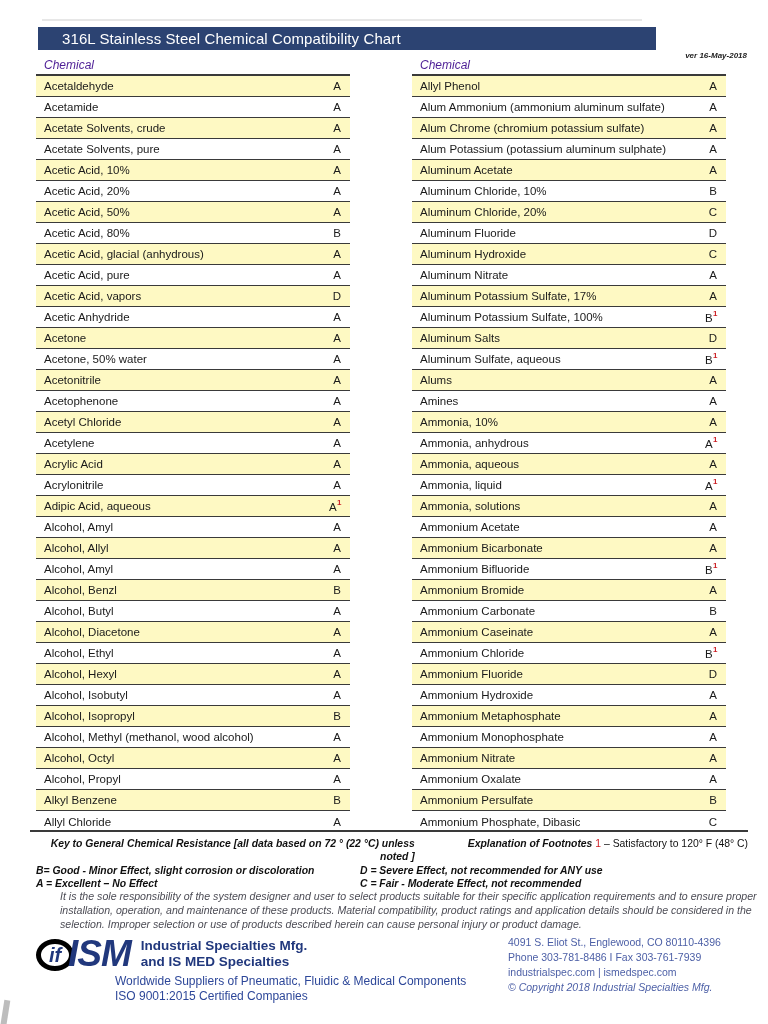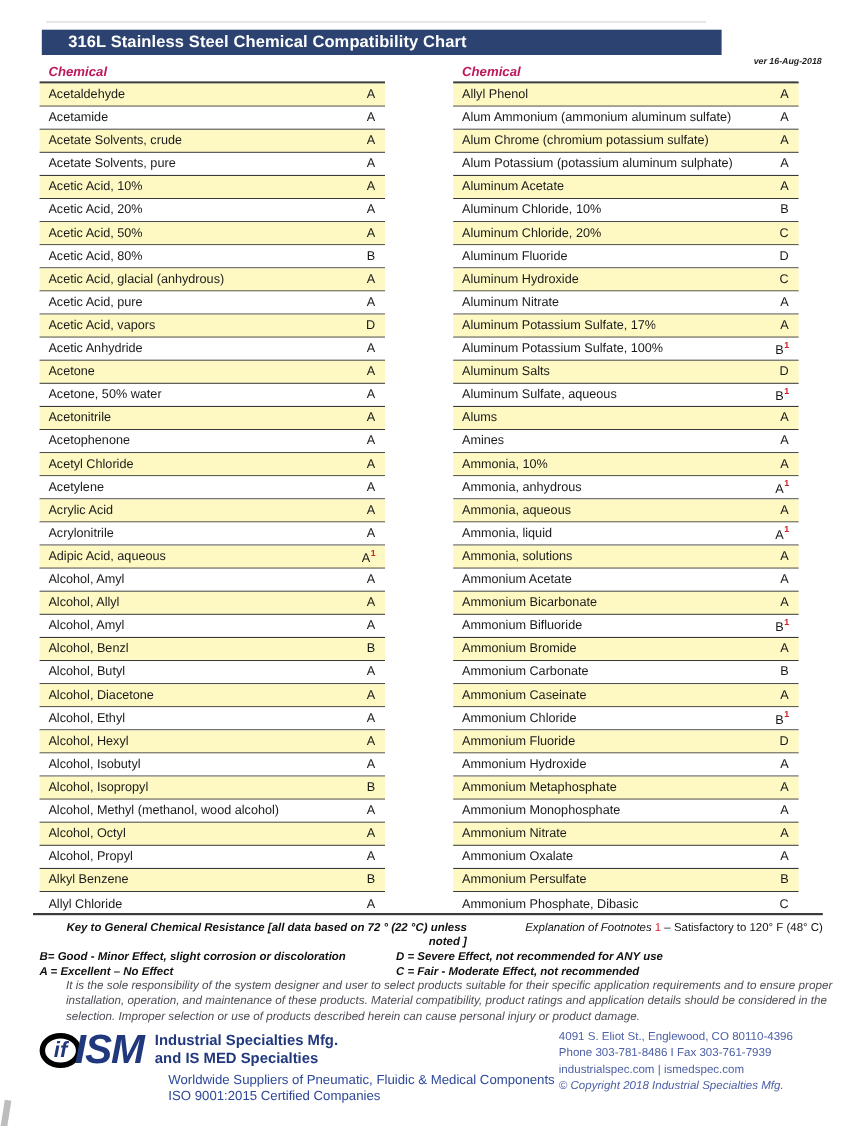--- a/index.html
+++ b/index.html
@@ -11,33 +11,33 @@
     position:relative;
     overflow:hidden;
   }
   .scan-streak {
     position:absolute; top:19px; left:42px; width:600px; height:2px;
     background:#e7e7e7;
   }
   .title-bar {
     position:absolute; top:27px; left:38px; width:618px; height:23px;
     background:#2c4372; color:#fff;
-    font-size:15px; font-weight:bold; line-height:23px;
+    font-size:15px; font-weight:normal; line-height:23px;
     padding-left:24px; letter-spacing:0.1px;
   }
   .version {
     position:absolute; top:51px; right:21px;
     font-size:8px; font-weight:bold; font-style:italic; color:#1c1c1c;
   }
   .table-col { position:absolute; top:58px; width:314px; }
   .table-col.left { left:36px; }
   .table-col.right { left:412px; }
   .col-header {
-    font-size:12px; font-weight:bold; font-style:italic;
-    padding-left:8px; height:16px; color:#be185d;
+    font-size:12px; font-weight:normal; font-style:italic;
+    padding-left:8px; height:16px; color:#4c1d95;
   }
   .rows { border-top:2px solid #3a3a3a; }
   .row {
     height:21px; display:flex; justify-content:space-between; align-items:center;
     padding:0 9px 0 8px; border-bottom:1px solid #3a3a3a;
     font-size:11.5px; color:#1a1a1a; background:#fff;
   }
   .row.shaded { background:#fef9c3; }
   .row:last-child { border-bottom:none; }
   .chem { white-space:nowrap; overflow:hidden; }
@@ -50,21 +50,21 @@
     position:absolute; top:830px; left:30px; width:718px; height:2px;
     background:#3a3a3a;
   }
   .key-section {
     position:absolute; top:837px; left:36px; width:712px;
     font-size:10.4px; line-height:13.4px; color:#101010;
   }
   .key-line1 { display:flex; }
   .key-title { font-weight:bold; font-style:italic;text-align:right; }
   .fn-expl { margin-left:26px; white-space:nowrap; }
-  .fn-expl .lbl { font-weight:normal; font-style:italic;margin-left:27px; }
+  .fn-expl .lbl { font-weight:bold; font-style:italic;margin-left:27px; }
   .fn-expl .num { color:#cc2026; }
   .key-grid { display:flex; }
   .key-grid .kcell-l { width:324px; font-weight:bold; font-style:italic; }
   .key-grid .kcell-r { font-weight:bold; font-style:italic; }
   .disclaimer {
     position:absolute; top:889px; left:36px; width:706px;
     font-style:italic; font-size:10.6px; line-height:14px; color:#4c4c55;margin-left:24px;
   }
   .footer { position:absolute; top:937px; left:36px; width:712px; }
   .logo-row { display:flex; align-items:flex-start; }
@@ -72,38 +72,38 @@
     width:38px; height:32px; border:5px solid #000000; border-radius:50%;
     color:#21387d; font-weight:bold; font-style:italic; font-size:20px;
     display:flex; align-items:center; justify-content:center;
     margin-top:2px;
   }
   .logo-ism {
     font-size:37px; font-weight:bold; font-style:italic; color:#21387d;
     line-height:34px; letter-spacing:-1px; margin-left:-6px;
   }
   .company { margin-left:10px; color:#21387d; font-weight:bold; font-size:13.5px; line-height:15.5px; padding-top:1px; }
-  .taglines { margin-left:117px; margin-top:3px; color:#2d4799; font-size:12px; line-height:14.5px; }
+  .taglines { margin-left:79px; margin-top:3px; color:#2d4799; font-size:12px; line-height:14.5px; }
   .footer-right {
     position:absolute; top:-2px; left:472px; width:276px;
     color:#4c5fa6; font-size:10.5px; line-height:15px;
   }
   .footer-right .copyright { font-style:italic; }
   .scan-artifact {
     position:absolute; left:2px; bottom:-6px; width:6px; height:30px;
     background:#bdbdbd; transform:rotate(9deg);
   }
 </style>
 </head>
 <body>
 
 <div class="scan-streak"></div>
 
 <div class="title-bar">316L Stainless Steel Chemical Compatibility Chart</div>
-<div class="version">ver 16-Aug-2018</div>
+<div class="version">ver 16-May-2018</div>
 
 <div class="table-col left">
   <div class="col-header">Chemical</div>
   <div class="rows" id="left-table">
       <div class="row shaded">
         <span class="chem">Acetaldehyde</span>
         <span class="rating">A</span>
       </div>
       <div class="row">
         <span class="chem">Acetamide</span>

